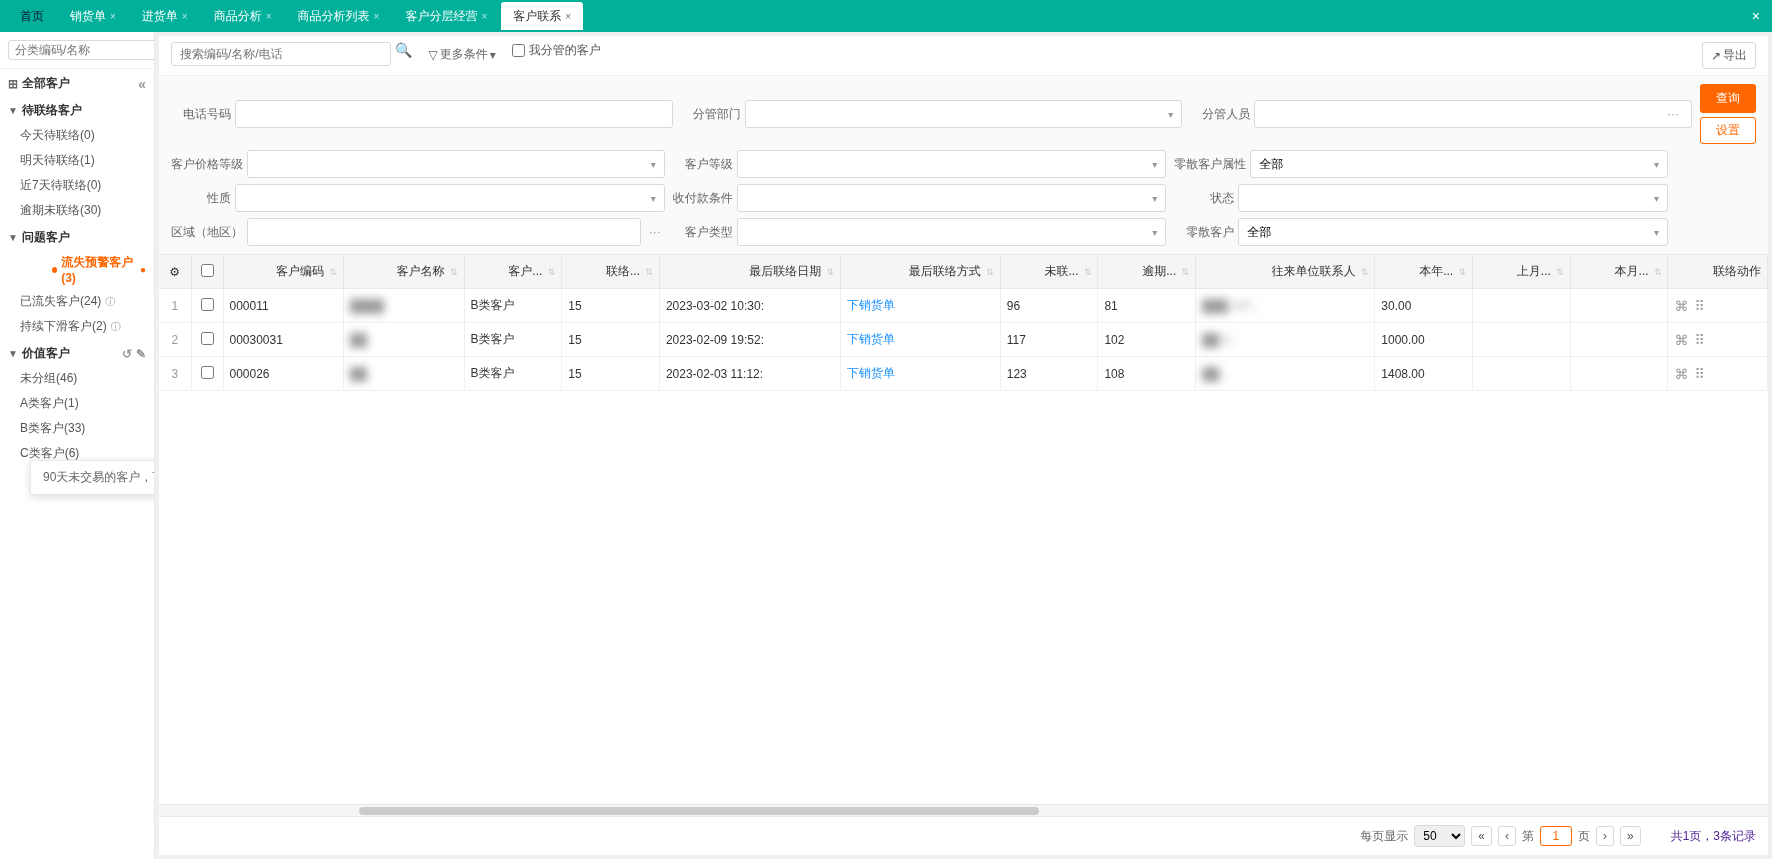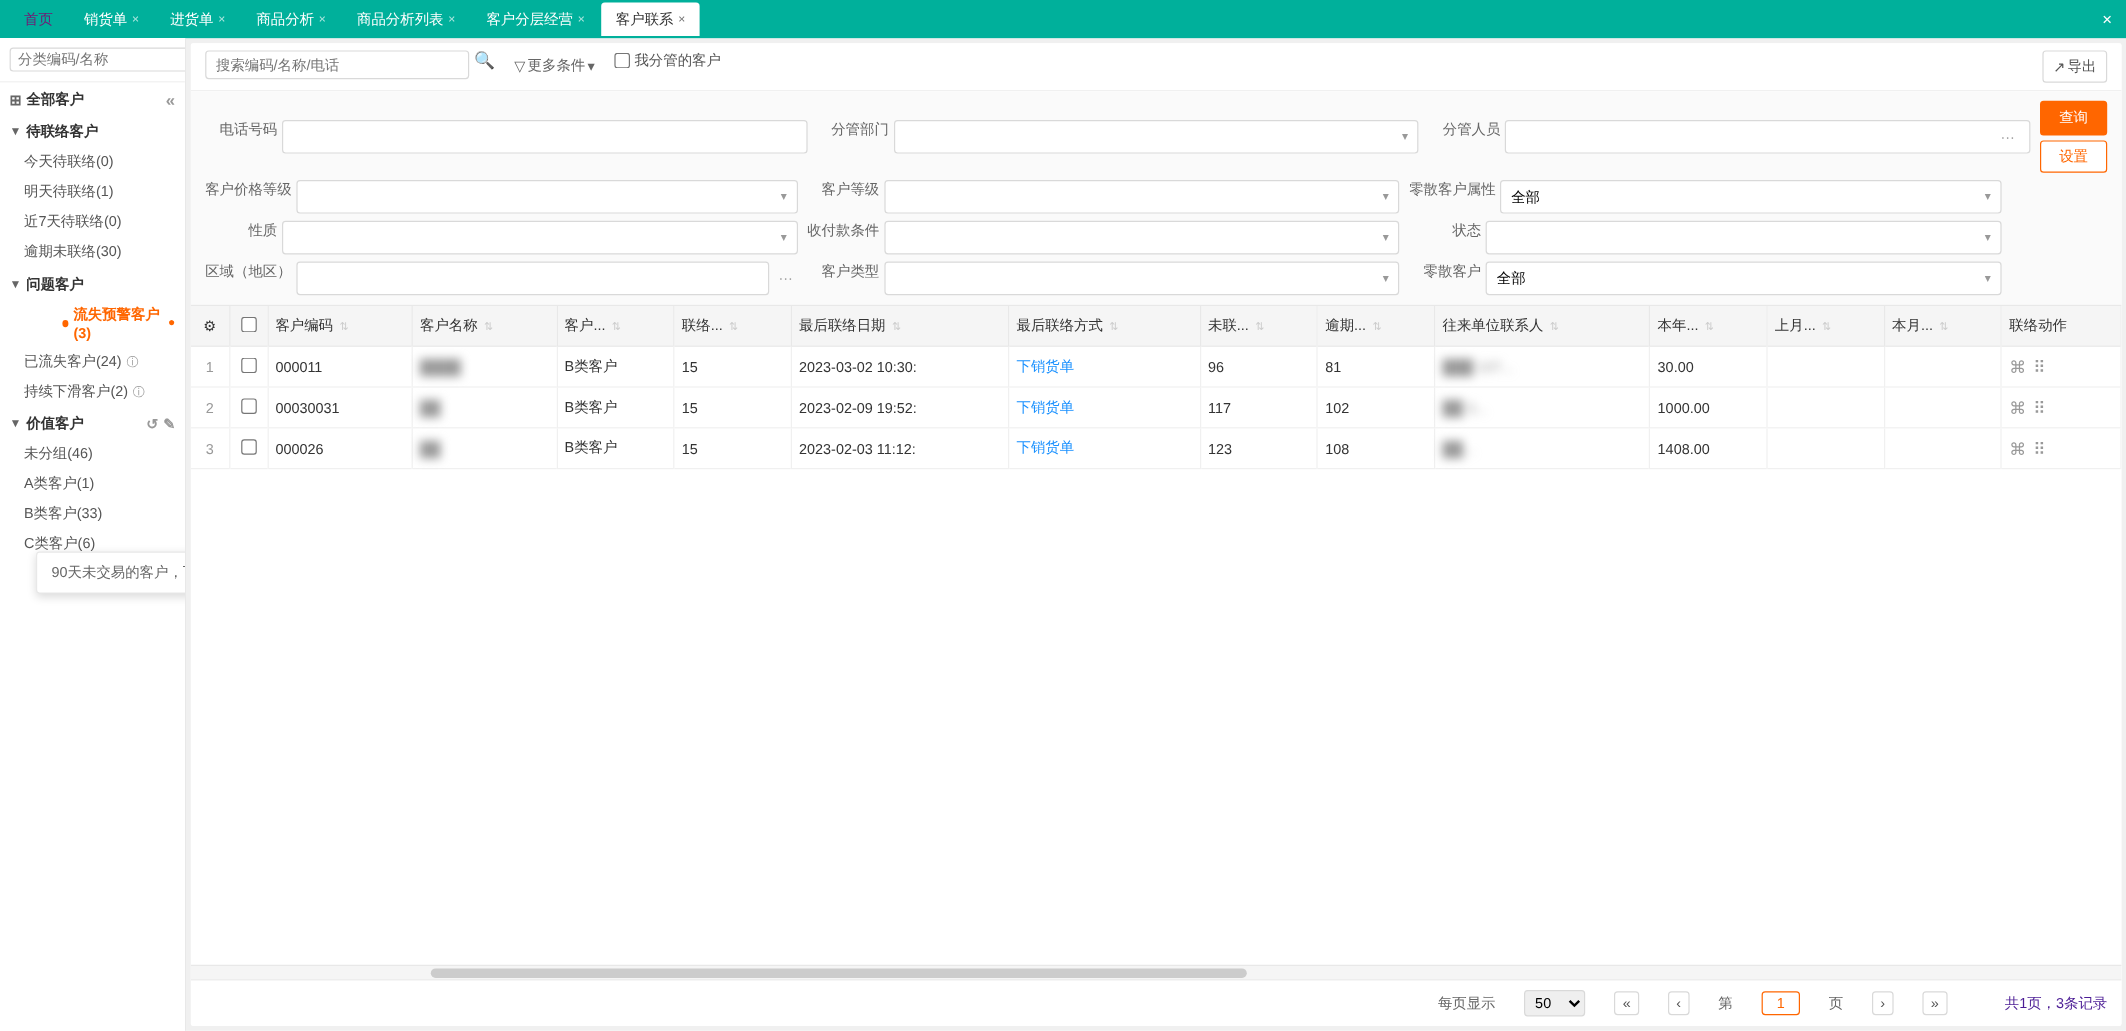--- a/index.html
+++ b/index.html
@@ -30,21 +30,21 @@
     .nav-tab.active {
       background: #fff;
       color: #333;
     }
     .nav-tab .close-x {
       font-size: 10px;
       opacity: 0.7;
     }
     .nav-tab.home {
       background: transparent;
-      color: #701a75;
+      color: #0f172a;
     }
     .top-nav-right {
       margin-left: auto;
       color: #fff;
       font-size: 14px;
       cursor: pointer;
       padding: 4px;
     }
 
     
@@ -199,21 +199,21 @@
     }
     .filter-row {
       display: flex;
       align-items: center;
       gap: 8px;
       margin-bottom: 6px;
     }
     .filter-row:last-child { margin-bottom: 0; }
     .filter-field {
       display: flex;
-      align-items: flex-start;
+      align-items: center;
       gap: 4px;
       flex: 1;
       min-width: 0;
     }
     .filter-label {
       color: #666;
       white-space: nowrap;
       min-width: 60px;
       text-align: right;
     }
@@ -277,21 +277,21 @@
       width: 100%;
       border-collapse: collapse;
       font-size: 12px;
     }
     thead tr {
       background: #f5f5f5;
       border-bottom: 1px solid #e8e8e8;
     }
     thead th {
       padding: 8px 6px;
-      text-align: left;
+      text-align: right;
       color: #333;
       font-weight: normal;
       border-right: 1px solid #e8e8e8;
       white-space: nowrap;
       position: relative;
     }
     thead th .sort-icon {
       color: #ccc;
       font-size: 9px;
       margin-left: 2px;
@@ -337,21 +337,21 @@
       text-align: center;
     }
 
     
     .pagination-bar {
       padding: 8px 12px;
       border-top: 1px solid #e8e8e8;
       display: flex;
       align-items: center;
       justify-content: flex-end;
-      gap: 24px;
+      gap: 6px;
       background: #fff;
     }
     .pagination-bar .page-size-label { color: #666; }
     .page-size-select {
       border: 1px solid #d9d9d9;
       border-radius: 3px;
       padding: 2px 4px;
       font-size: 12px;
       outline: none;
     }

